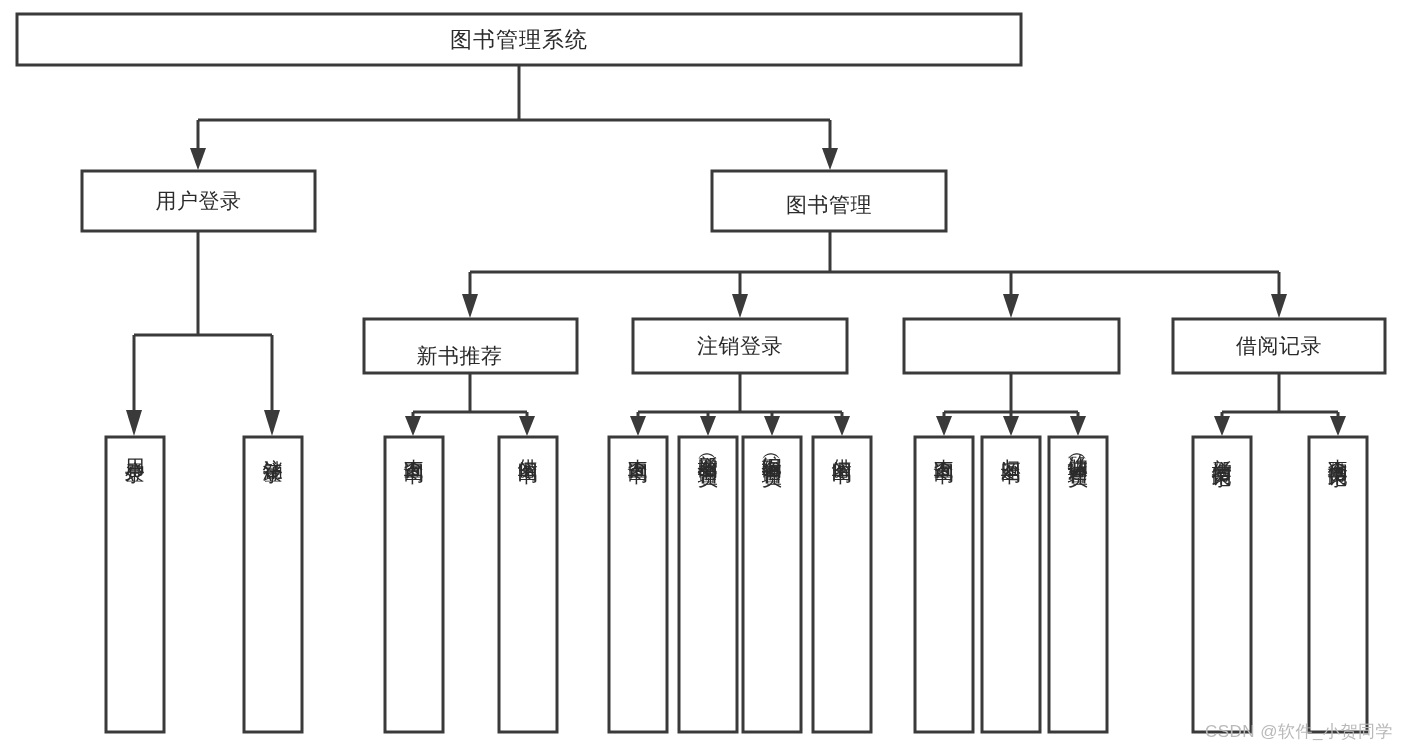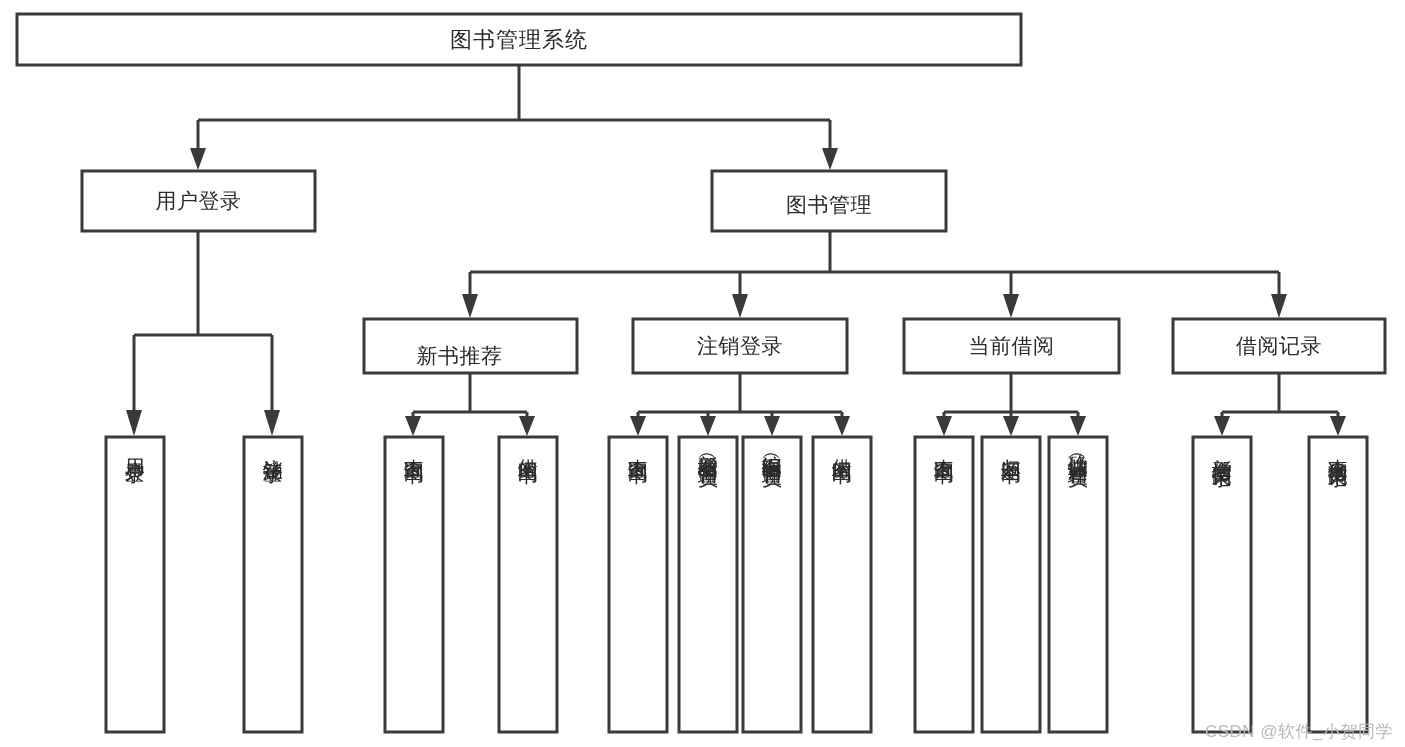--- a/index.html
+++ b/index.html
@@ -168,21 +168,20 @@
     <rect class="node-box" x="1309" y="437" width="58" height="295"></rect>
   </svg>
 
   <div class="node-label label-title" style="left:17px;top:14px;width:1004px;height:51px;">图书管理系统</div>
 
   <div class="node-label label-h" style="left:82px;top:171px;width:233px;height:60px;">用户登录</div>
   <div class="node-label label-h" style="left:712px;top:171px;width:234px;height:68px;">图书管理</div>
 
   <div class="node-label label-h" style="left:364px;top:329px;width:191px;height:54px;">新书推荐</div>
   <div class="node-label label-h" style="left:633px;top:319px;width:214px;height:54px;">注销登录</div>
-  <div class="node-label label-h" style="left:904px;top:319px;width:215px;height:54px;">当前借阅</div>
   <div class="node-label label-h" style="left:1173px;top:319px;width:212px;height:54px;">借阅记录</div>
 
   <div class="node-label label-v" style="left:106px;top:437px;width:58px;height:295px;">用户登录</div>
   <div class="node-label label-v" style="left:244px;top:437px;width:58px;height:295px;">注销登录</div>
 
   <div class="node-label label-v" style="left:385px;top:437px;width:58px;height:295px;">查询图书</div>
   <div class="node-label label-v" style="left:499px;top:437px;width:58px;height:295px;">借阅图书</div>
 
   <div class="node-label label-v" style="left:609px;top:437px;width:58px;height:295px;">查询图书</div>
   <div class="node-label label-v" style="left:679px;top:437px;width:58px;height:295px;padding-top:2px;">新增图书（管理员）</div>

